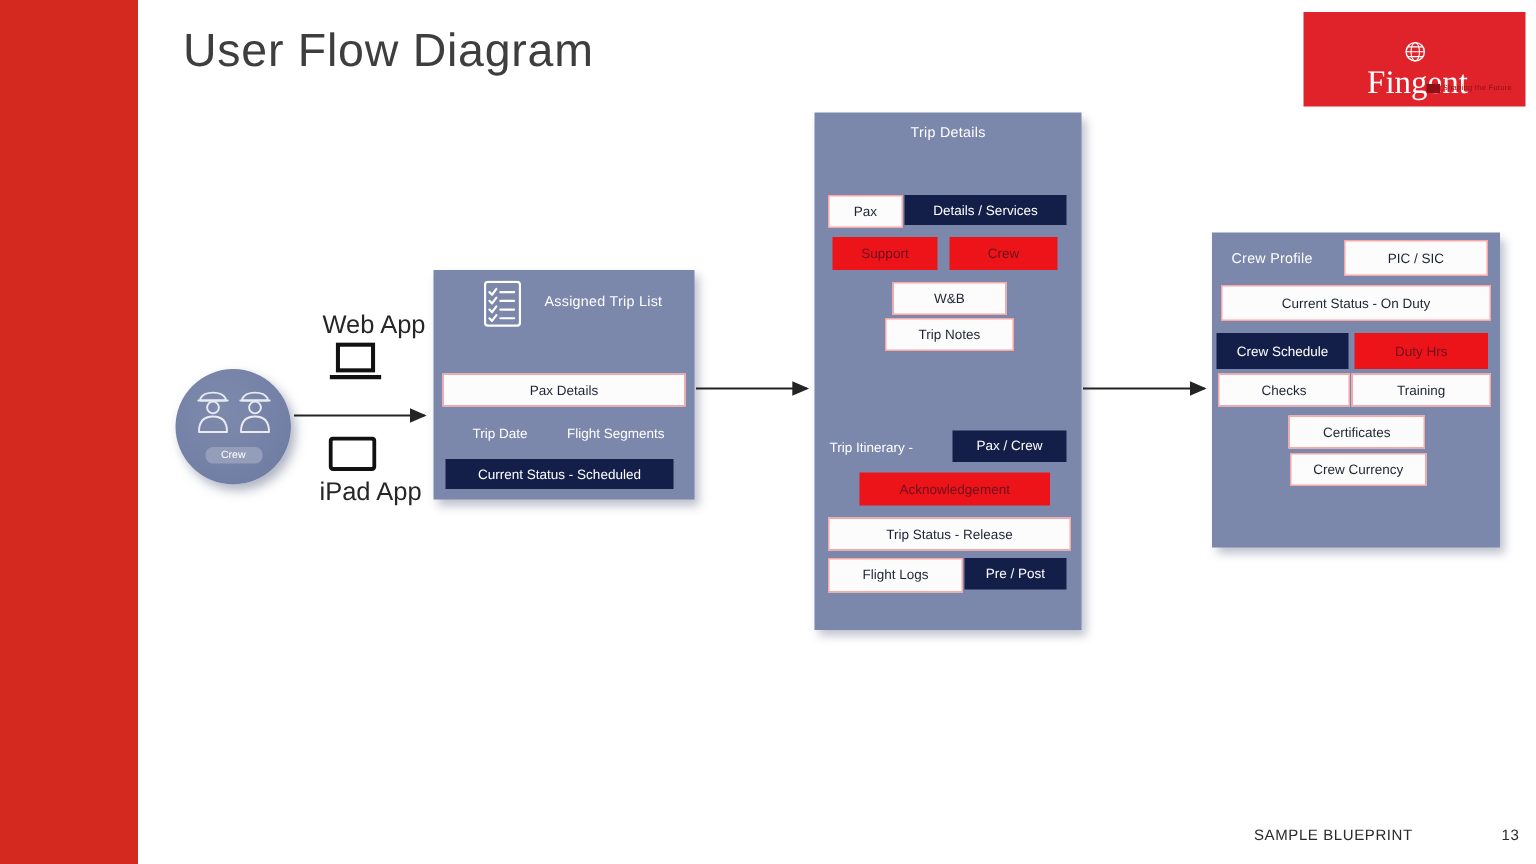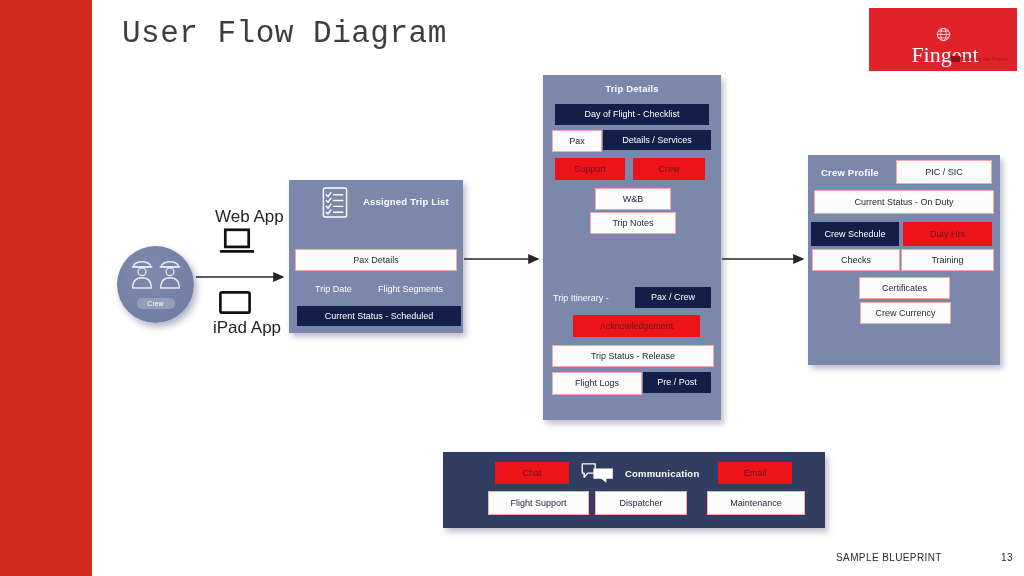--- a/index.html
+++ b/index.html
@@ -1,30 +1,30 @@
 <!DOCTYPE html>
 <html><head>
 <meta charset="utf-8">
 <style>
   html,body{margin:0;padding:0;background:#888;}
   .canvas{position:relative;width:1024px;height:576px;background:#ffffff;overflow:hidden;
           font-family:"Liberation Sans",sans-serif;margin:0 auto;}
   .redbar{position:absolute;left:0;top:0;width:92px;height:576px;background:#d3291f;}
-  .slide-title{position:absolute;left:122px;top:16px;font-family:Liberation Mono, monospace;
+  .slide-title{position:absolute;left:122px;top:16px;font-family:Liberation Sans, sans-serif;
                font-size:31px;color:#3e3e3e;letter-spacing:0.5px;}
   
   .logo{position:absolute;left:869px;top:8px;width:148px;height:63px;background:#e0232b;}
   .logo-row{position:absolute;left:0;top:19px;width:100%;display:flex;align-items:center;justify-content:flex-end;flex-direction:column;}
   .logo-word{color:#ffffff;font-family:"Liberation Serif",serif;font-size:22px;margin-left:4px;}
   .logo-tag{position:absolute;right:9px;bottom:9px;display:flex;align-items:center;}
   .logo-tag-box{width:9px;height:6px;background:#8e1117;margin-right:2px;}
   .logo-tag-text{font-size:5px;color:#8e1117;letter-spacing:0.2px;}
   
   .panel{position:absolute;background:#7b87ab;box-shadow:3px 4px 6px rgba(110,118,145,0.45);}
-  .panel-title{position:absolute;color:#ffffff;font-size:9.5px;font-weight:700;letter-spacing:0.2px;}
+  .panel-title{position:absolute;color:#ffffff;font-size:9.5px;font-weight:400;letter-spacing:0.2px;}
   .item{position:absolute;display:flex;align-items:center;justify-content:center;
         font-size:9px;line-height:1;text-align:center;white-space:nowrap;}
   .white{background:#fcfcfd;color:#1e2433;border:1px solid #fca5a5;}
   .navy{background:#131f48;color:#ffffff;}
   .red{background:#ed1419;color:#6e1020;}
   .panel-label{position:absolute;color:#ffffff;font-size:9px;white-space:nowrap;}
   
   .crew-circle{position:absolute;left:117px;top:246px;width:77px;height:77px;border-radius:50%;
                background:radial-gradient(circle at 40% 35%,#7e8aac,#6d7aa2);
                box-shadow:3px 4px 7px rgba(110,118,145,0.55);}
@@ -108,26 +108,25 @@
             <path d="M11.5,20 h9.5"></path>
           <polyline points="4,26 5.8,27.8 8.8,23.8"></polyline>
             <path d="M11.5,26 h9.5"></path>
         </g>
       </svg>
     </span>
     <div class="panel-title" style="left:74px;top:16px">Assigned Trip List</div>
     <div class="item white" style="left:6px;top:69px;width:160px;height:20px">Pax Details</div>
     <div class="panel-label" style="left:26px;top:104px">Trip Date</div>
     <div class="panel-label" style="left:89px;top:104px">Flight Segments</div>
-    <div class="item navy" style="left:8px;top:126px;width:164px;height:20px">Current Status - Scheduled</div>
+    <div class="item navy" style="left:8px;top:126px;width:152px;height:20px">Current Status - Scheduled</div>
   </div>
 
   <div class="panel" style="left:543px;top:75px;width:178px;height:345px">
     <div class="panel-title" style="left:0;top:8px;width:100%;text-align:center">Trip Details</div>
-    <div class="item navy" style="left:12px;top:29px;width:154px;height:21px">Day of Flight - Checklist</div>
     <div class="item white" style="left:9px;top:55px;width:48px;height:20px">Pax</div>
     <div class="item navy" style="left:60px;top:55px;width:108px;height:20px">Details / Services</div>
     <div class="item red" style="left:12px;top:83px;width:70px;height:22px">Support</div>
     <div class="item red" style="left:90px;top:83px;width:72px;height:22px">Crew</div>
     <div class="item white" style="left:52px;top:113px;width:74px;height:20px">W&amp;B</div>
     <div class="item white" style="left:47px;top:137px;width:84px;height:20px">Trip Notes</div>
     <div class="panel-label" style="left:10px;top:218px">Trip Itinerary -</div>
     <div class="item navy" style="left:92px;top:212px;width:76px;height:21px">Pax / Crew</div>
     <div class="item red" style="left:30px;top:240px;width:127px;height:22px">Acknowledgement</div>
     <div class="item white" style="left:9px;top:270px;width:160px;height:20px">Trip Status - Release</div>
@@ -140,34 +139,20 @@
     <div class="item white" style="left:88px;top:5px;width:94px;height:22px">PIC / SIC</div>
     <div class="item white" style="left:6px;top:35px;width:178px;height:22px">Current Status - On Duty</div>
     <div class="item navy" style="left:3px;top:67px;width:88px;height:24px">Crew Schedule</div>
     <div class="item red" style="left:95px;top:67px;width:89px;height:24px">Duty Hrs</div>
     <div class="item white" style="left:4px;top:94px;width:86px;height:20px">Checks</div>
     <div class="item white" style="left:93px;top:94px;width:91px;height:20px">Training</div>
     <div class="item white" style="left:51px;top:122px;width:89px;height:20px">Certificates</div>
     <div class="item white" style="left:52px;top:147px;width:89px;height:20px">Crew Currency</div>
   </div>
 
-  <div class="panel" style="left:443px;top:452px;width:382px;height:76px;background:#323e61">
-    <div class="item red" style="left:52px;top:10px;width:74px;height:22px">Chat</div>
-    <span class="icon-abs" style="left:137px;top:10px">
-      <svg viewBox="0 0 38 27" width="36" height="25">
-        <path d="M2,2 h14 v10 h-8 l-4,4.5 v-4.5 h-2 z" fill="none" stroke="#fff" stroke-width="1.5" stroke-linejoin="round"></path>
-        <path d="M14,7 h21 v11 h-7 v4.5 l-5.5,-4.5 h-8.5 z" fill="#fff"></path>
-      </svg>
-    </span>
-    <div class="panel-title" style="left:182px;top:16px;font-weight:600">Communication</div>
-    <div class="item red" style="left:275px;top:10px;width:74px;height:22px">Email</div>
-    <div class="item white" style="left:45px;top:39px;width:99px;height:22px">Flight Support</div>
-    <div class="item white" style="left:152px;top:39px;width:90px;height:22px">Dispatcher</div>
-    <div class="item white" style="left:264px;top:39px;width:96px;height:22px">Maintenance</div>
-  </div>
 
   <svg style="position:absolute;left:0;top:0;pointer-events:none" width="1024" height="576">
     <defs>
       <marker id="ah" markerWidth="9" markerHeight="8" refX="7" refY="3.5" orient="auto">
         <path d="M0,0 L8,3.5 L0,7 Z" fill="#242424"></path>
       </marker>
     </defs>
     <line x1="196" y1="277" x2="283" y2="277" stroke="#242424" stroke-width="1.4" marker-end="url(#ah)"></line>
     <line x1="464" y1="259" x2="538" y2="259" stroke="#242424" stroke-width="1.4" marker-end="url(#ah)"></line>
     <line x1="722" y1="259" x2="803" y2="259" stroke="#242424" stroke-width="1.4" marker-end="url(#ah)"></line>

